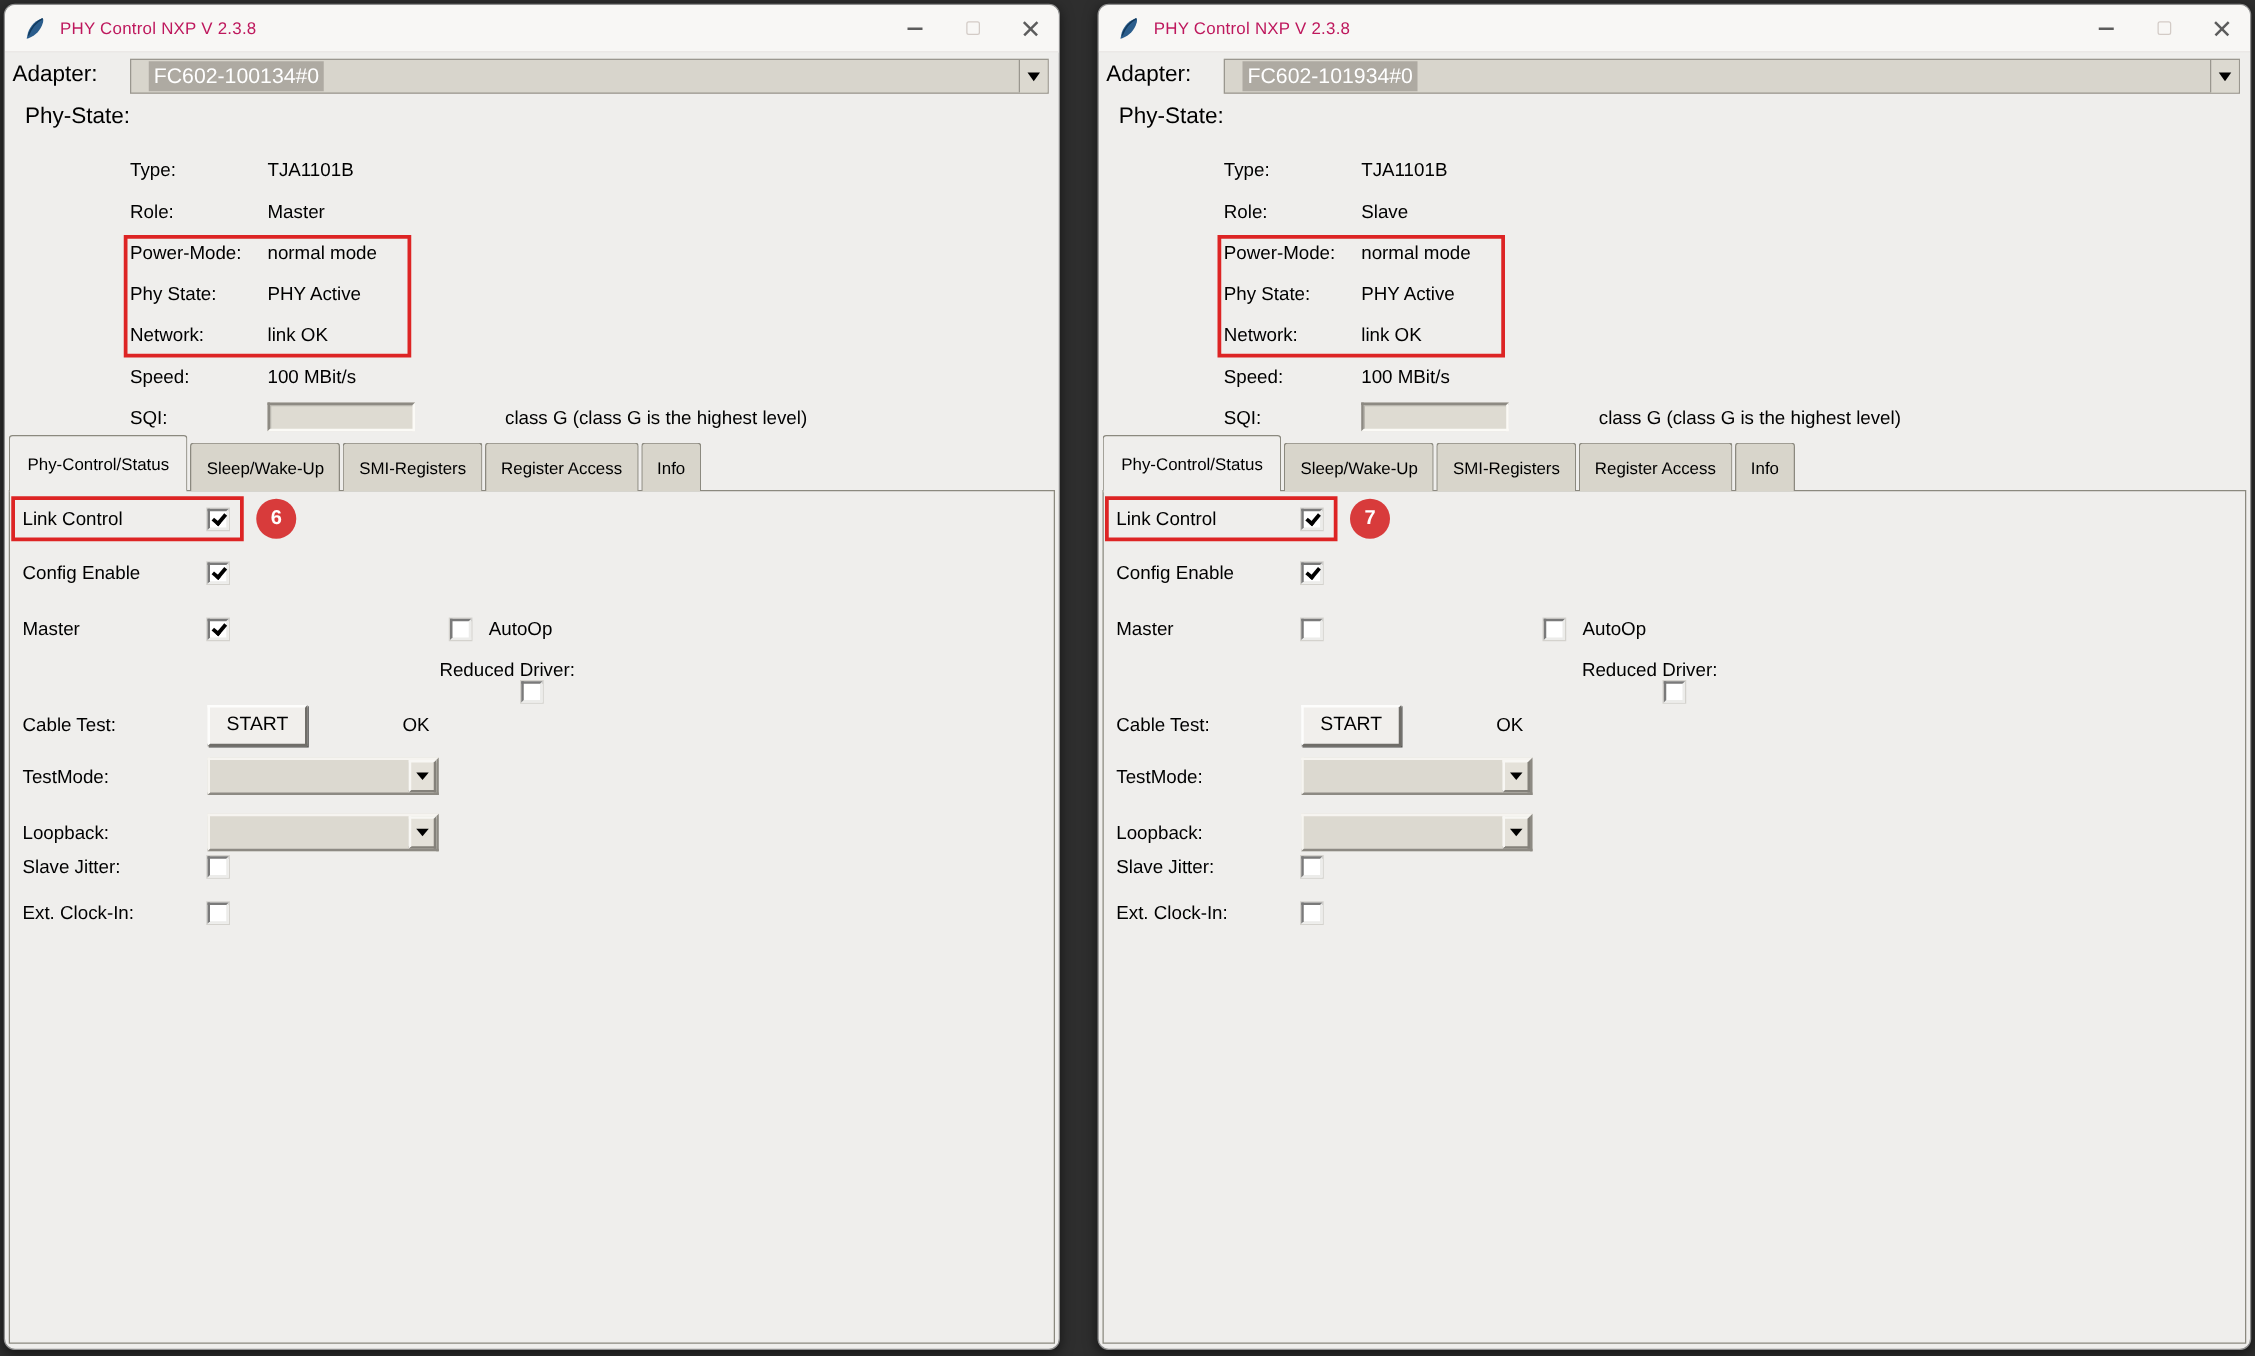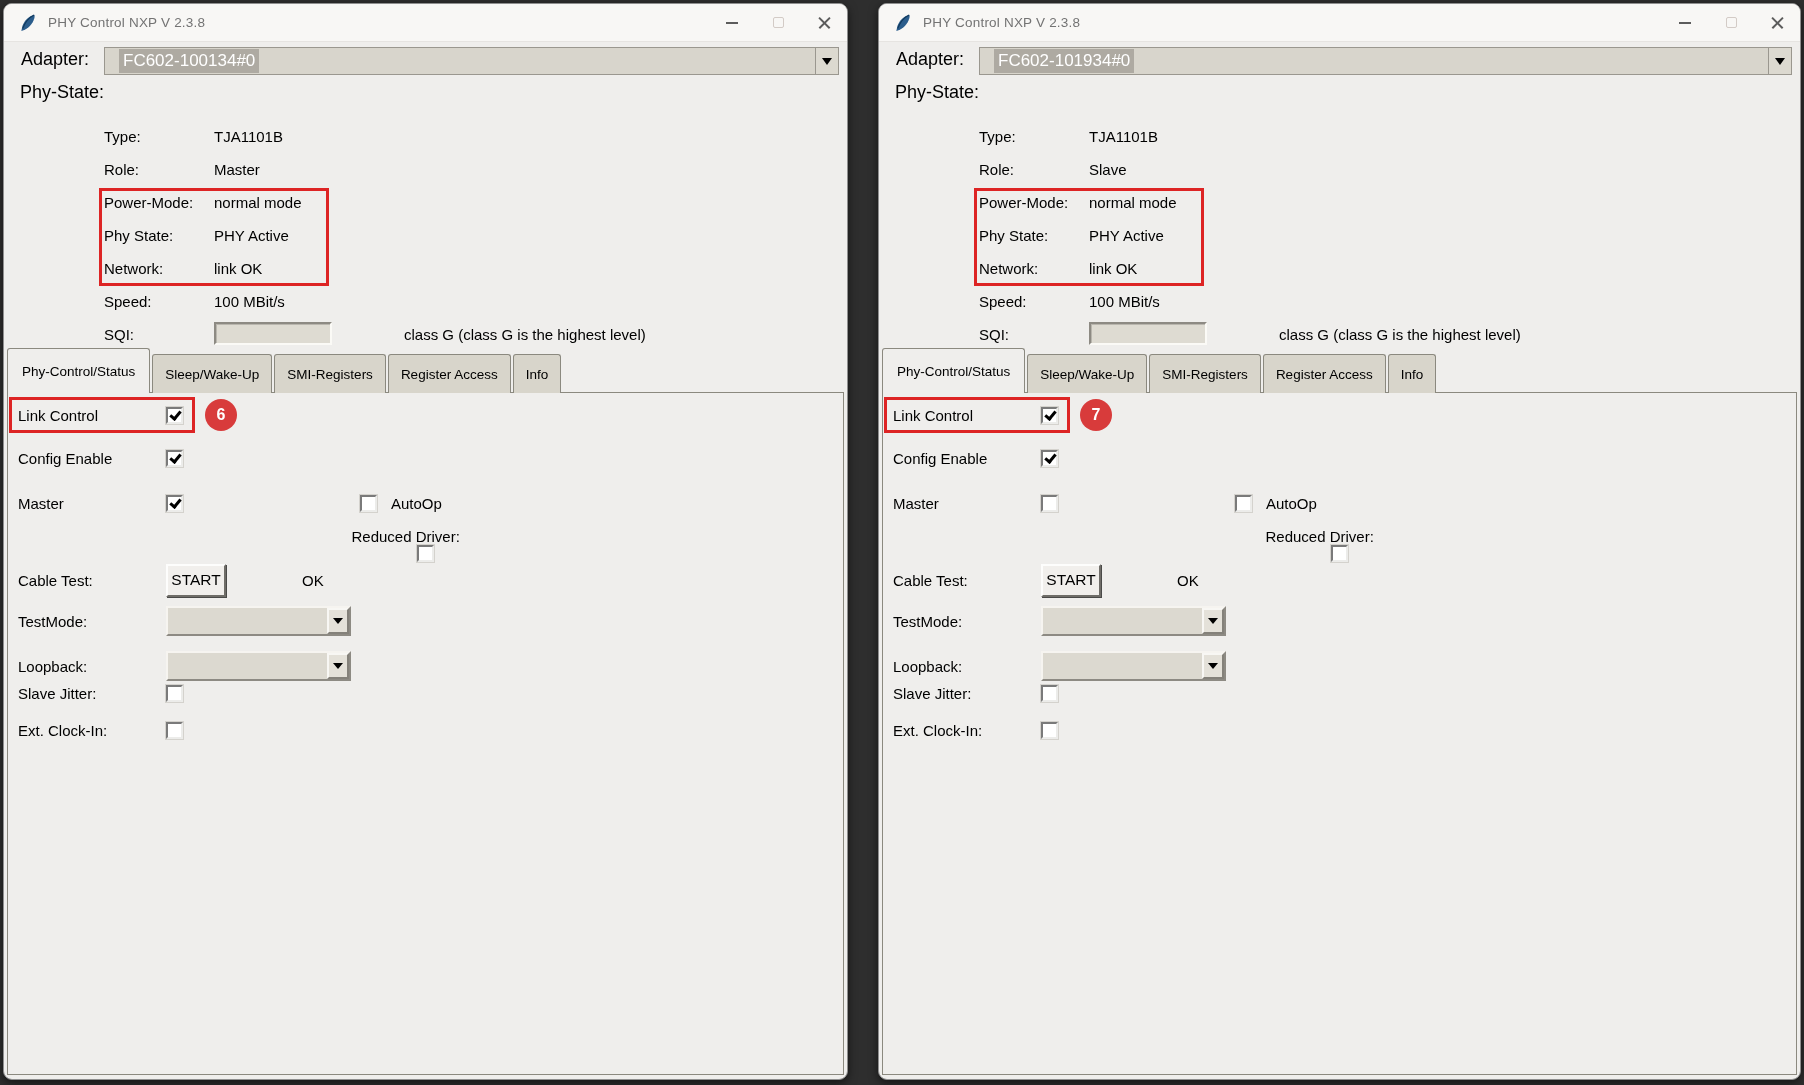--- a/index.html
+++ b/index.html
@@ -22,37 +22,37 @@
   #win0 { left:3px;  width:845px; }
   #win1 { left:878px; width:923px; }
 
   
   .titlebar {
     height:38px; background:#f8f7f5;
     display:flex; align-items:center; padding:0 0 0 14px;
     border-bottom:1px solid #e6e4e1;
   }
   .appicon { width:20px; height:20px; display:inline-flex; }
-  .title { margin-left:10px; font-size:13.5px; color:#737373; letter-spacing:.2px; }
+  .title { margin-left:10px; font-size:13.5px; color:#be185d; letter-spacing:.2px; }
   .winbtns { margin-left:auto; display:flex; height:38px; }
   .wbtn { width:46px; height:38px; display:flex; align-items:center; justify-content:center; cursor:default; }
   .ico-min { width:12px; height:2px; background:#5c5c5c; }
   .ico-max { width:11px; height:11px; border:1.5px solid #d3cbc6; border-radius:2px; }
   .ico-close { position:relative; width:13px; height:13px; }
   .ico-close::before, .ico-close::after {
     content:""; position:absolute; left:-1px; top:5.5px; width:15px; height:1.6px;
     background:#5c5c5c;
   }
   .ico-close::before { transform:rotate(45deg); }
   .ico-close::after  { transform:rotate(-45deg); }
 
   
   .content { position:relative; height:calc(100% - 38px); }
   .lbl.big { position:absolute; font-size:18px; color:#000; }
-  .adapter-label  { left:17px; top:7px; }
+  .adapter-label  { left:6px; top:7px; }
   .phystate-label { left:16px; top:40px; }
 
   .adapter-combo {
     position:absolute; left:100px; right:8px; top:5px; height:28px;
     background:var(--field_gray,#d8d5cc);
     border:1px solid #9a978f;
     display:flex; align-items:center;
   }
   .adapter-combo .sel {
     margin-left:14px; padding:2px 4px; font-size:17px;
@@ -127,21 +127,21 @@
   .cb.checked::after {
     content:""; position:absolute; left:1.5px; top:2.5px;
     width:8px; height:4px;
     border-left:3px solid #000; border-bottom:3px solid #000;
     transform:rotate(-50deg);
   }
   .autoop-group { display:flex; align-items:center; margin-left:177px; }
   .autoop-group .plbl2 { margin-left:14px; font-size:15px; }
 
   .btn-start {
-    width:60px; height:33px; background:#f1efec;
+    width:80px; height:33px; background:#f1efec;
     border:2px solid; border-color:#fdfdfc #6f6d68 #6f6d68 #fdfdfc;
     box-shadow:1px 1px 0 #4a4a48;
     font-size:15.5px; font-family:"Liberation Sans",sans-serif;
     display:flex; align-items:center; justify-content:center; cursor:default;
   }
   .cable-ok { margin-left:76px; font-size:15px; }
 
   .combo {
     width:185px; height:30px; display:flex; flex:none;
     background:#dcd9d0;

